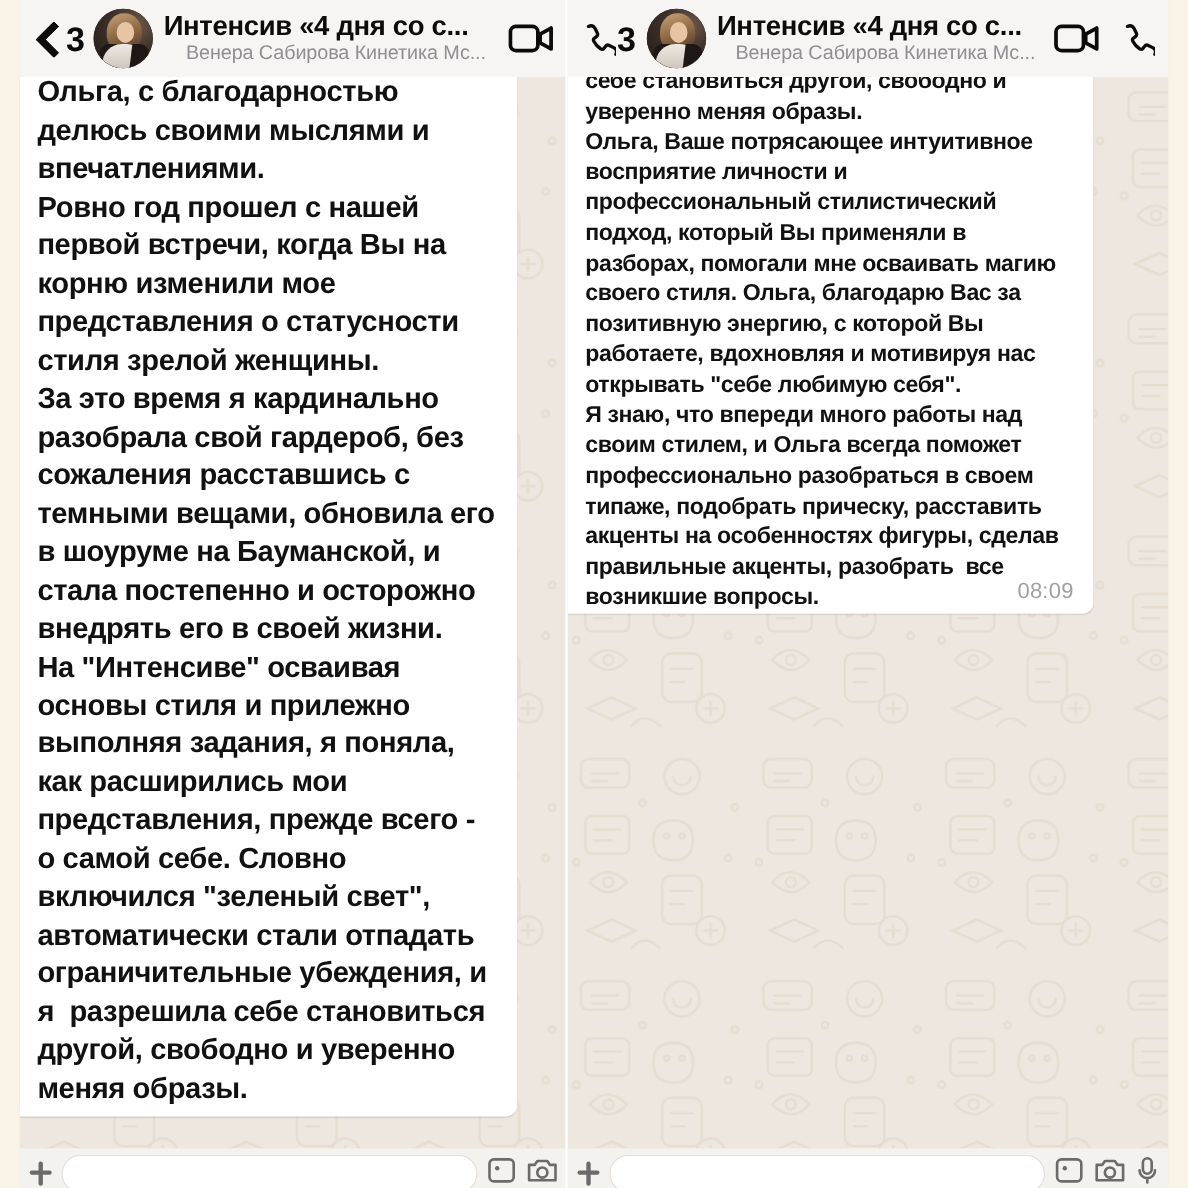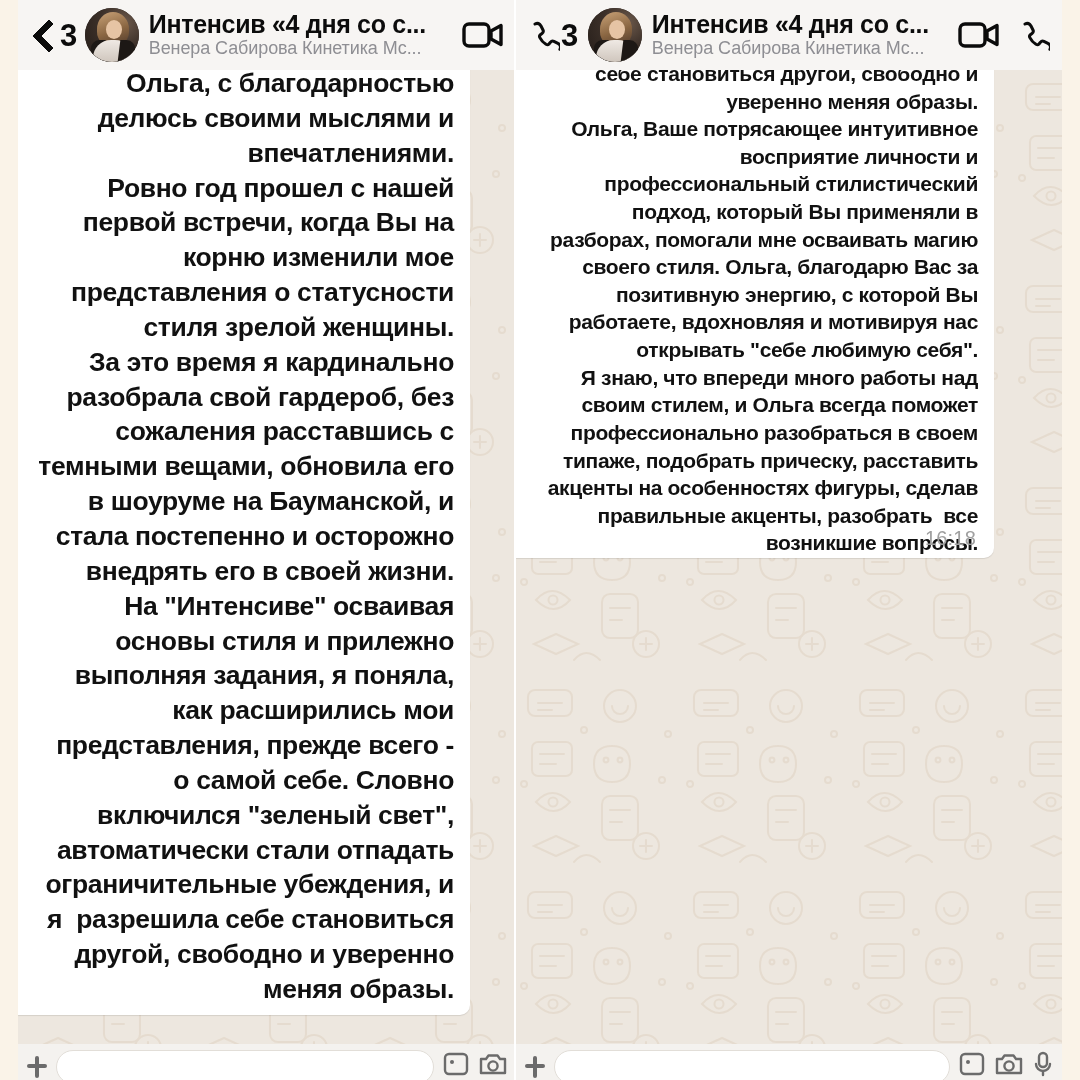--- a/index.html
+++ b/index.html
@@ -138,39 +138,39 @@
     letter-spacing:-0.3px;
   }
   .chat-subtitle {
     font-size:18px;
     font-weight:400;
     color:#8e8e93;
     line-height:1.1;
     white-space:nowrap;
     overflow:hidden;
     letter-spacing:-0.1px;
+    text-align:center;
   }
 
   .header-actions {
     flex:0 0 auto;
     display:flex;
     align-items:center;
     gap:16px;
     padding-right:6px;
   }
   .hicon { display:block; }
 
   
   .chat-body {
     position:absolute;
     left:0; right:0;
     top:70px; bottom:0;
     background:#EDE7DF;
     overflow:hidden;
-    text-align:right;
   }
   .doodle {
     position:absolute;
     inset:0;
     opacity:.55;
   }
 
   .bubble {
     position:absolute;
     left:0;
@@ -396,21 +396,21 @@
     <div class="chat-body">
       <svg class="doodle" width="546" height="1010" viewBox="0 0 546 1010">
         <rect width="546" height="1010" fill="url(#dood1)"></rect>
       </svg>
 
       <div class="bubble">
         <div class="msg-text">себе становиться другой, свободно и уверенно меняя образы.
 Ольга, Ваше потрясающее интуитивное восприятие личности и профессиональный стилистический подход, который Вы применяли в разборах, помогали мне осваивать магию своего стиля. Ольга, благодарю Вас за  позитивную энергию, с которой Вы работаете, вдохновляя и мотивируя нас открывать "себе любимую себя".
 Я знаю, что впереди много работы над своим стилем, и Ольга всегда поможет профессионально разобраться в своем типаже, подобрать прическу, расставить акценты на особенностях фигуры, сделав правильные акценты, разобрать  все возникшие вопросы.</div>
         <div class="meta-row">
-          <span class="msg-time">16:18</span>
+          <span class="msg-time">08:09</span>
         </div>
       </div>
     </div>
 
     <div class="composer">
       <span class="plus"></span>
       <span class="field"></span>
       <span>
         <svg class="cicon" width="28" height="28" viewBox="0 0 28 28">
           <rect x="3" y="4" width="22" height="20" rx="4" fill="none" stroke="#6b6b6b" stroke-width="2.4"></rect>

